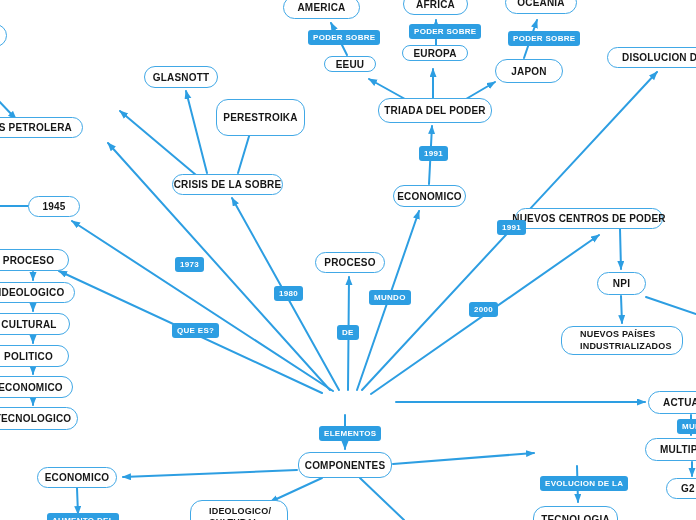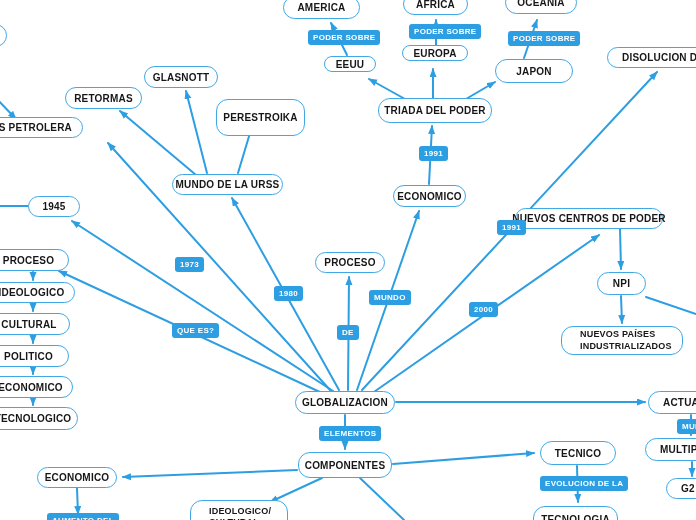--- a/index.html
+++ b/index.html
@@ -94,43 +94,40 @@
     </div>
   <div class="node" style="left:505px;top:-9px;width:72px;height:23px">
       <span>OCEANIA</span>
     </div>
   <div class="node" style="left:324px;top:56px;width:52px;height:16px">
       <span>EEUU</span>
     </div>
   <div class="node" style="left:402px;top:45px;width:66px;height:16px">
       <span>EUROPA</span>
     </div>
-  <div class="node" style="left:495px;top:59px;width:78px;height:24px">
+  <div class="node" style="left:495px;top:59px;width:68px;height:24px">
       <span>JAPON</span>
     </div>
   <div class="node" style="left:378px;top:98px;width:114px;height:25px">
       <span>TRIADA DEL PODER</span>
     </div>
   <div class="node pad-left" style="left:607px;top:47px;width:150px;height:21px">
       <span>DISOLUCION DE L</span>
     </div>
   <div class="node" style="left:144px;top:66px;width:74px;height:22px">
       <span>GLASNOTT</span>
     </div>
-  <div class="node" style="left:65px;top:87px;width:77px;height:22px">
-      <span>RETORMAS</span>
-    </div>
   <div class="node" style="left:216px;top:99px;width:89px;height:37px">
       <span>PERESTROIKA</span>
     </div>
   <div class="node" style="left:-40px;top:117px;width:123px;height:21px">
       <span>CRISIS PETROLERA</span>
     </div>
   <div class="node" style="left:172px;top:174px;width:111px;height:21px">
-      <span>MUNDO DE LA URSS</span>
+      <span>CRISIS DE LA SOBRE</span>
     </div>
   <div class="node" style="left:28px;top:196px;width:52px;height:21px">
       <span>1945</span>
     </div>
 
   <div class="node" style="left:-12px;top:249px;width:81px;height:22px">
       <span>PROCESO</span>
     </div>
   <div class="node" style="left:-12px;top:282px;width:87px;height:21px">
       <span>IDEOLOGICO</span>
@@ -156,37 +153,31 @@
     </div>
   <div class="node" style="left:515px;top:208px;width:148px;height:21px">
       <span>NUEVOS CENTROS DE PODER</span>
     </div>
   <div class="node" style="left:597px;top:272px;width:49px;height:23px">
       <span>NPI</span>
     </div>
   <div class="node two-line" style="left:561px;top:326px;width:122px;height:29px"><span>NUEVOS PAÍSES
 INDUSTRIALIZADOS</span></div>
 
-  <div class="node" style="left:295px;top:391px;width:100px;height:23px">
-      <span>GLOBALIZACION</span>
-    </div>
   <div class="node pad-left" style="left:648px;top:391px;width:110px;height:23px">
       <span>ACTUAL</span>
     </div>
   <div class="node" style="left:298px;top:452px;width:94px;height:26px">
       <span>COMPONENTES</span>
     </div>
   <div class="node" style="left:37px;top:467px;width:80px;height:21px">
       <span>ECONOMICO</span>
     </div>
   <div class="node two-line" style="left:190px;top:500px;width:98px;height:34px"><span>IDEOLOGICO/
 CULTURAL</span></div>
-  <div class="node" style="left:540px;top:441px;width:76px;height:24px">
-      <span>TECNICO</span>
-    </div>
   <div class="node" style="left:533px;top:506px;width:85px;height:26px">
       <span>TECNOLOGIA</span>
     </div>
   <div class="node pad-left" style="left:645px;top:438px;width:115px;height:23px">
       <span>MULTIP</span>
     </div>
   <div class="node pad-left" style="left:666px;top:478px;width:90px;height:21px">
       <span>G2</span>
     </div>
   <div class="node" style="left:-75px;top:24px;width:82px;height:23px"></div>

